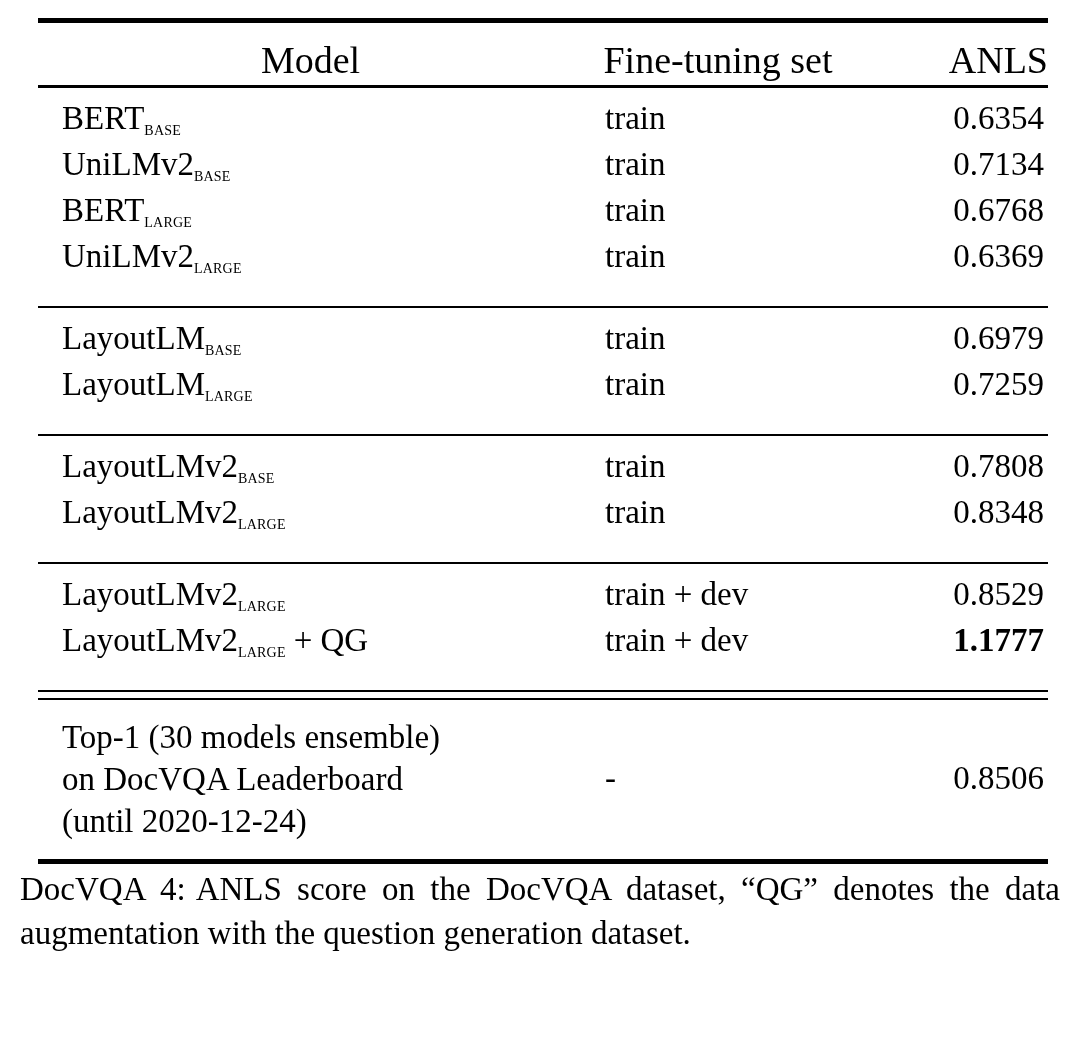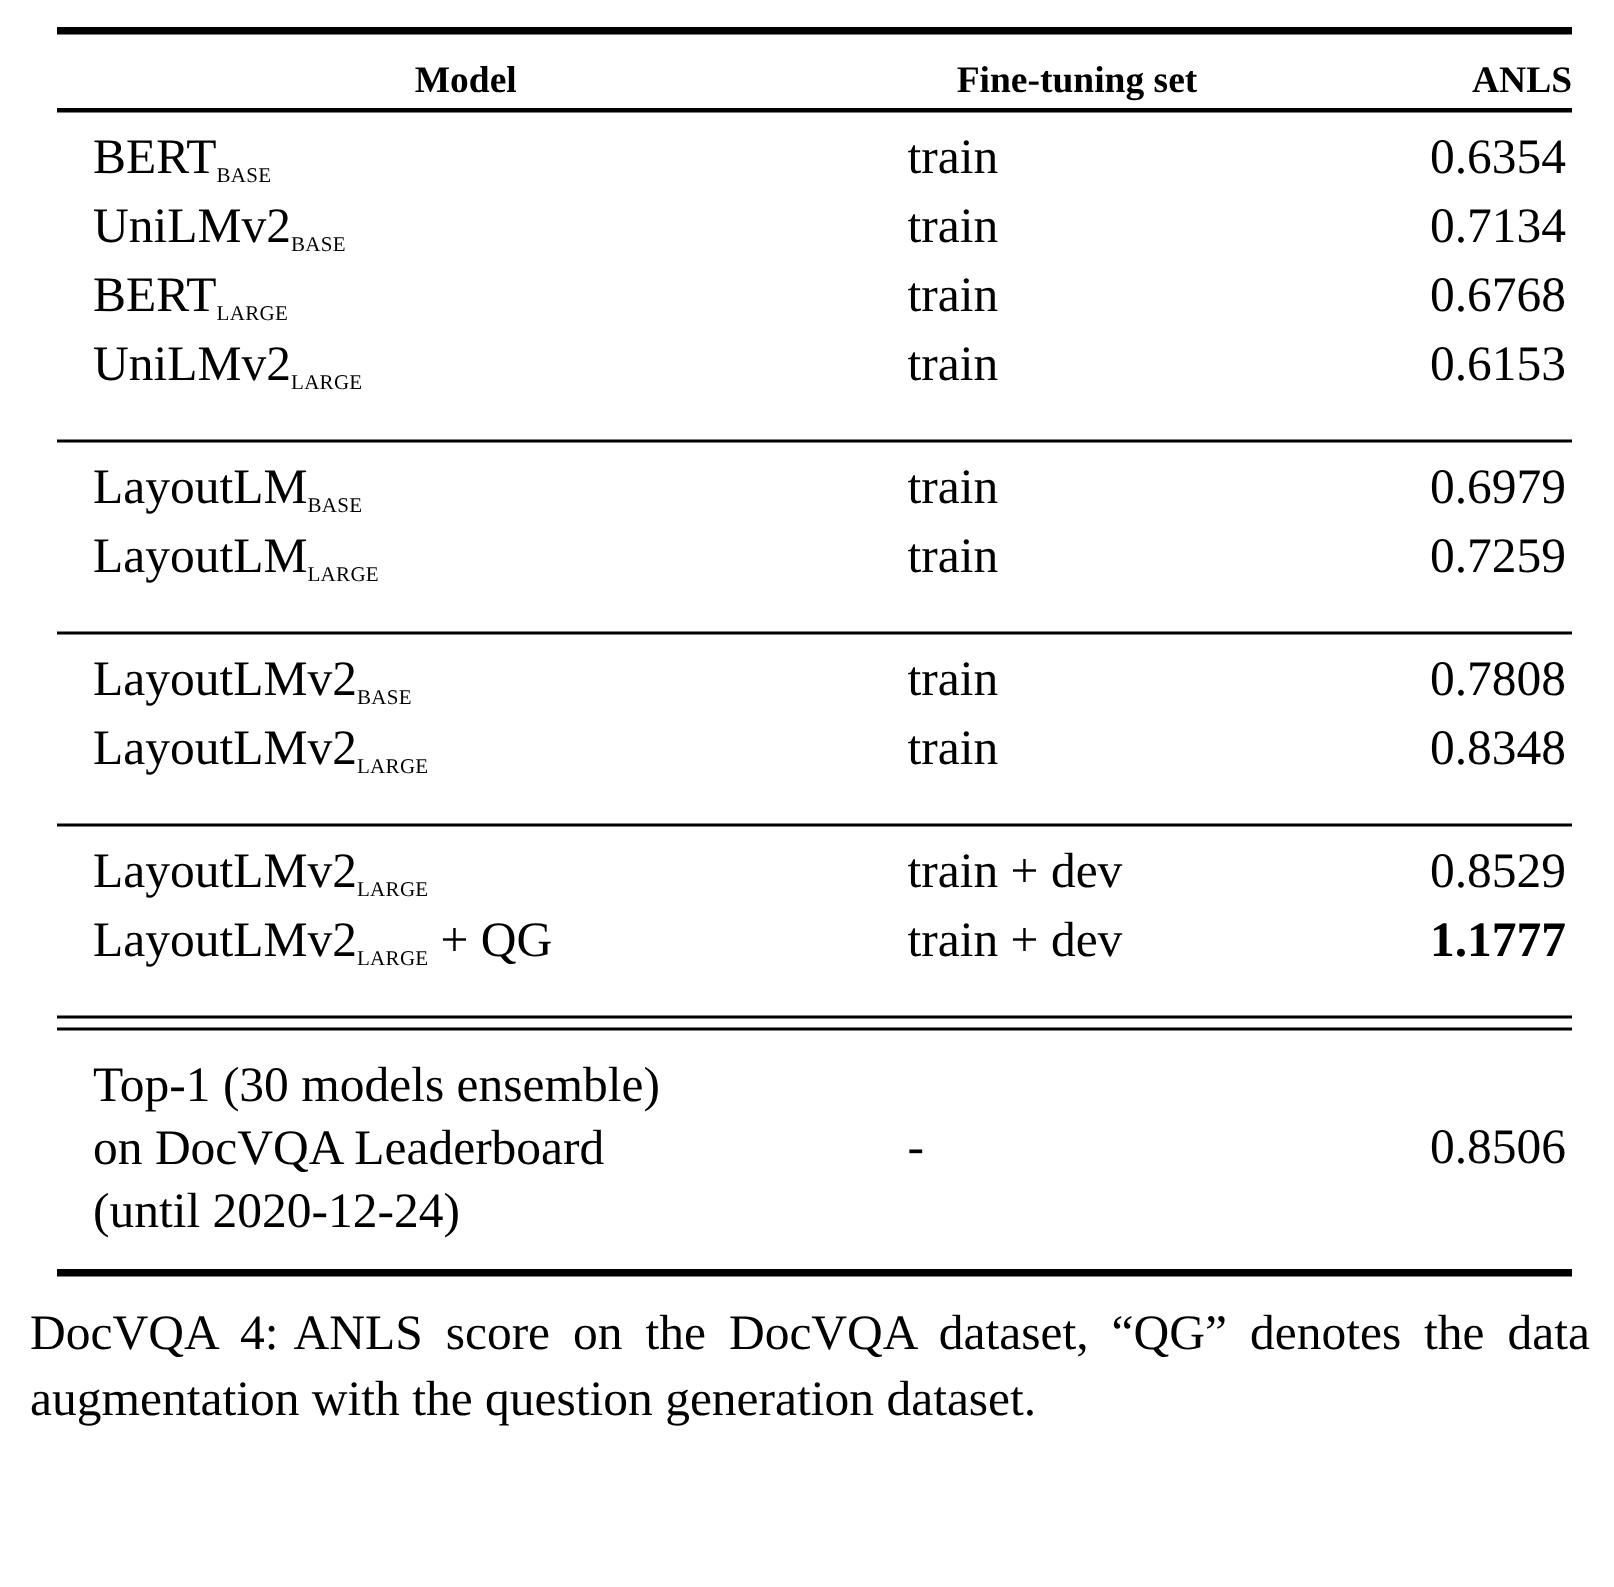--- a/index.html
+++ b/index.html
@@ -50,23 +50,23 @@
   .ruleholder td { padding: 0; }
 
   th, td {
     padding: 0;
     text-align: left;
     vertical-align: baseline;
     font-weight: normal;
   }
 
   thead th {
-    font-weight: bold;
+    font-weight: normal;
     text-align: center;
-    font-size: 25px;
+    font-size: 38px;
     padding-bottom: 6px;
     padding-top: 18px;
   }
   thead th.h-model { text-align: center; padding-left: 0; }
   thead th.h-ft    { }
   thead th.h-anls  { text-align: right; }
 
   tbody td.model {
     padding-left: 24px;
     white-space: nowrap;
@@ -163,21 +163,21 @@
           <td class="anls">0.7134</td>
         </tr>
         <tr class="datarow">
           <td class="model"><span>BERT</span><span class="sub">LARGE</span></td>
           <td class="ft">train</td>
           <td class="anls">0.6768</td>
         </tr>
         <tr class="datarow groupend">
           <td class="model"><span>UniLMv2</span><span class="sub">LARGE</span></td>
           <td class="ft">train</td>
-          <td class="anls">0.6153</td>
+          <td class="anls">0.6369</td>
         </tr>
         <tr class="ruleholder">
           <td colspan="3">
               <div class="rule-thin"></div>
             </td>
         </tr>
 
         <tr class="datarow grouptop">
           <td class="model"><span>LayoutLM</span><span class="sub">BASE</span></td>
           <td class="ft">train</td>

